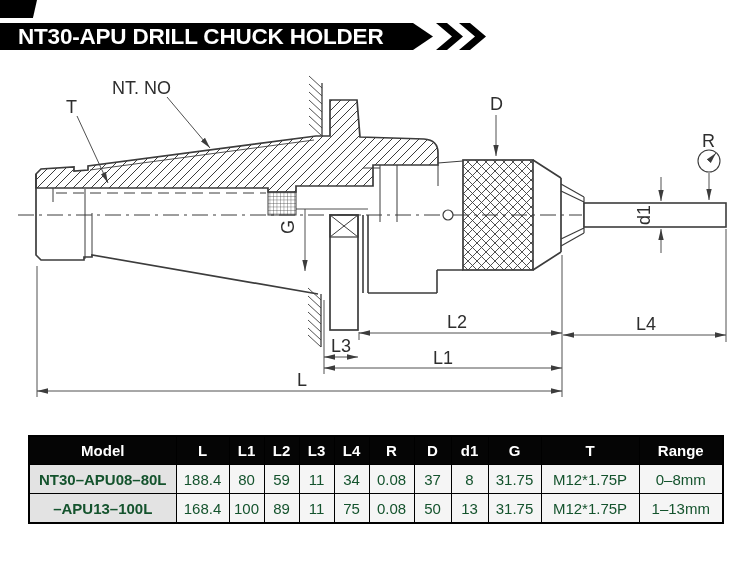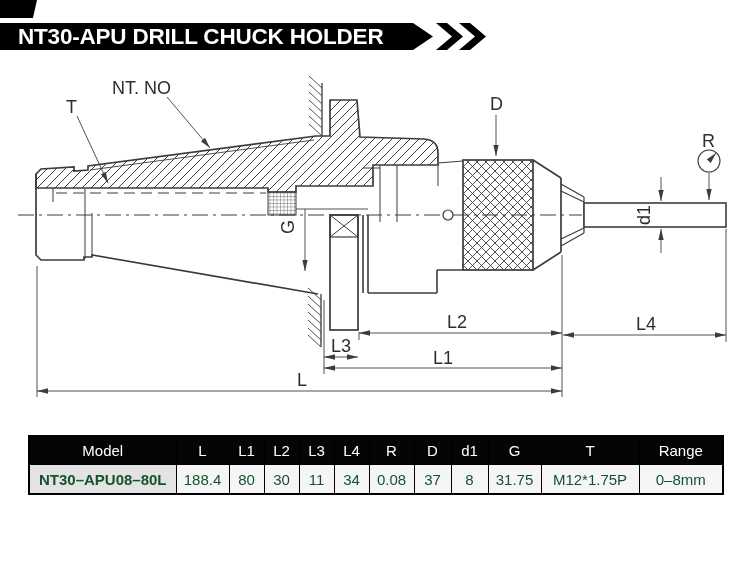--- a/index.html
+++ b/index.html
@@ -12,21 +12,21 @@
   .banner span{display:block;color:#fff;font-weight:bold;font-size:22.5px;line-height:27px;
           padding-left:18px;white-space:nowrap;letter-spacing:-0.2px}
   .chev{position:absolute;top:23px;width:27px;height:27px;background:#000;
         clip-path:polygon(0 0,11px 0,27px 13.5px,11px 27px,0 27px,16px 13.5px)}
   #chev1{left:436px}
   #chev2{left:459px}
   svg.draw{position:absolute;left:0;top:0}
   .dlab{font-size:18px;fill:#2e2e2e}
   .spec-table{position:absolute;left:28px;top:435px;width:694px;border-collapse:collapse;
       table-layout:fixed;border:2px solid #000;font-size:15px}
-  .spec-table th{background:#050505;color:#fff;font-weight:normal;height:27px;
+  .spec-table th{background:#050505;color:#fff;font-weight:bold;height:27px;
       border:1px solid #000;padding:0;text-align:center}
   .spec-table td{border:1px solid #000;text-align:center;height:28px;padding:0;
       background:#f5f5f5;color:#14532d;overflow:hidden;white-space:nowrap}
   .spec-table td.model{background:#e3e3e3;font-weight:bold}
 </style>
 </head>
 <body>
 
 <div class="corner"></div>
 
@@ -170,24 +170,38 @@
         <th>G</th>
         <th>T</th>
         <th>Range</th>
       </tr>
   </thead>
   <tbody id="tbody">
       <tr>
         <td class="model">NT30–APU08–80L</td>
         <td>188.4</td>
         <td>80</td>
-        <td>30</td>
+        <td>59</td>
         <td>11</td>
         <td>34</td>
         <td>0.08</td>
         <td>37</td>
         <td>8</td>
         <td>31.75</td>
         <td>M12*1.75P</td>
         <td>0–8mm</td>
       </tr>
+      <tr>
+        <td class="model">–APU13–100L</td>
+        <td>168.4</td>
+        <td>100</td>
+        <td>89</td>
+        <td>11</td>
+        <td>75</td>
+        <td>0.08</td>
+        <td>50</td>
+        <td>13</td>
+        <td>31.75</td>
+        <td>M12*1.75P</td>
+        <td>1–13mm</td>
+      </tr>
     </tbody>
 </table>
 
 </body></html>

